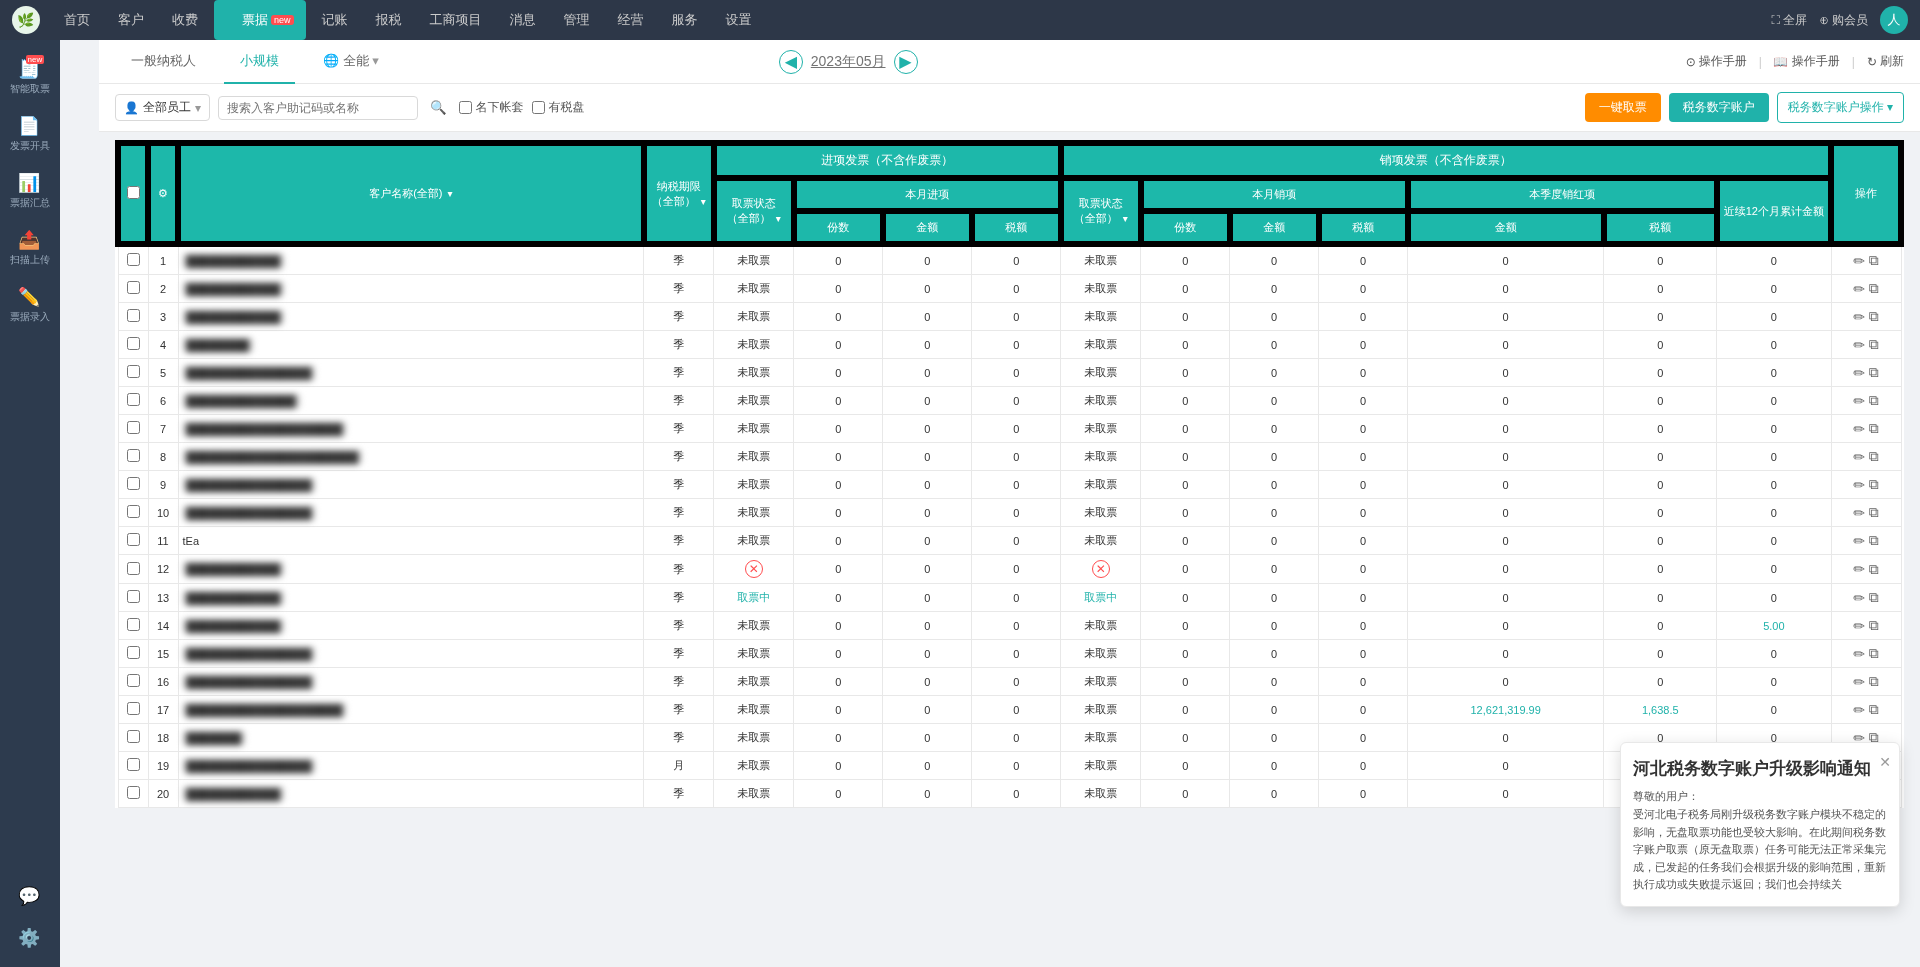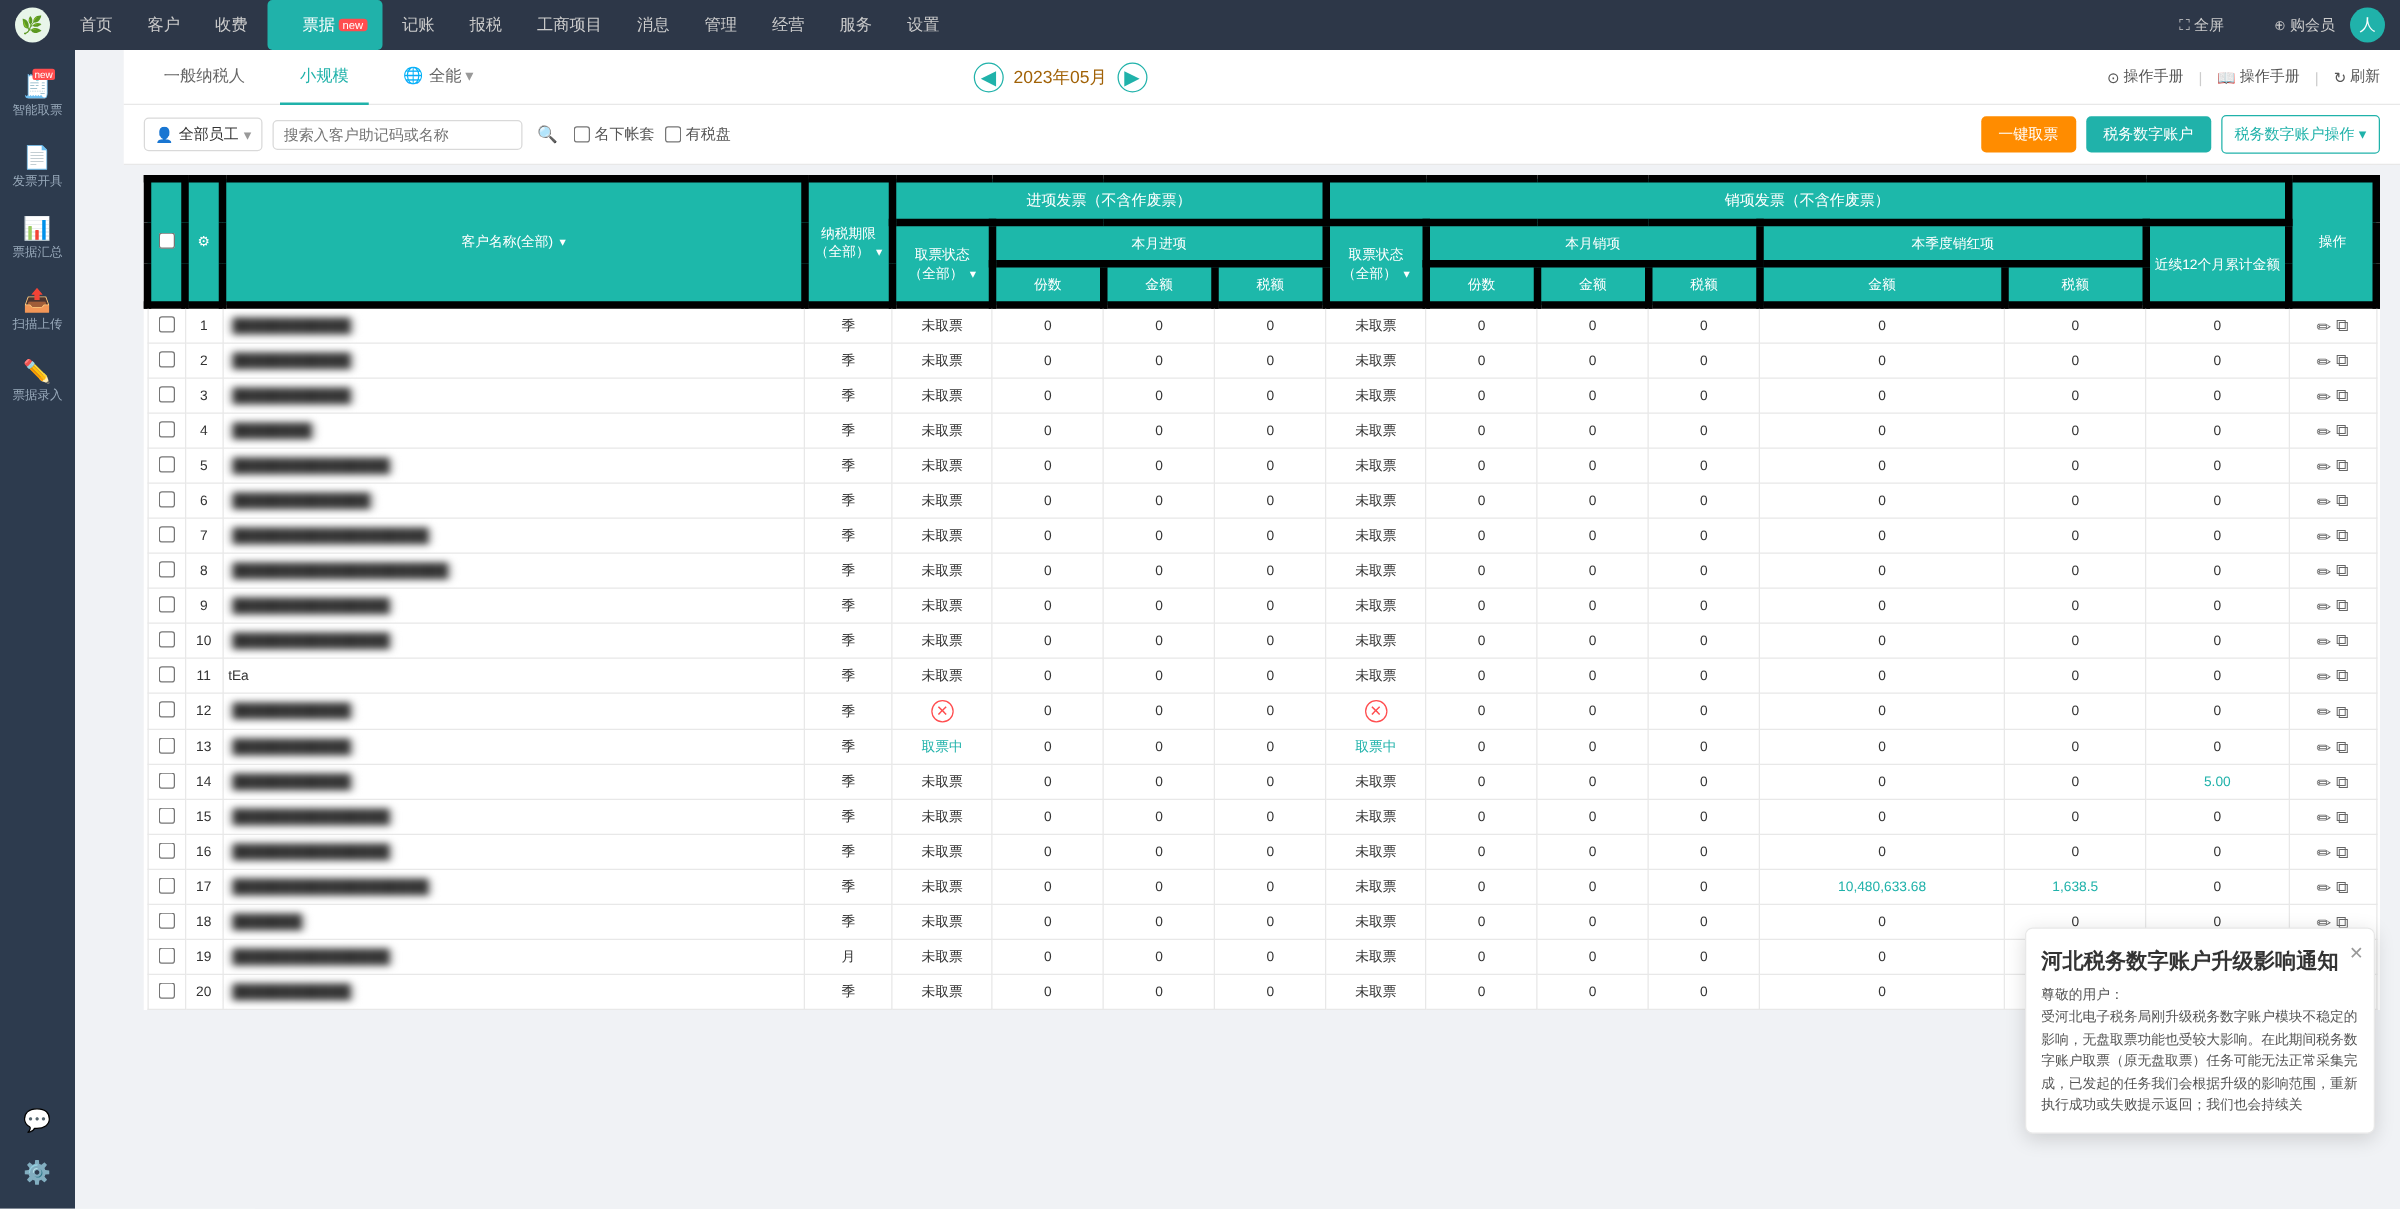--- a/index.html
+++ b/index.html
@@ -5,21 +5,21 @@
     * { box-sizing: border-box; margin: 0; padding: 0; }
     body { font-family: 'Microsoft YaHei', Arial, sans-serif; font-size: 12px; background: #f0f2f5; color: #333; overflow: hidden; width: 1920px; height: 967px; }
 
     
     .top-nav { background: #2d3748; height: 40px; display: flex; align-items: center; padding: 0 12px; gap: 4px; }
     .top-nav .logo { width: 28px; height: 28px; background: #e8f5e9; border-radius: 50%; display: flex; align-items: center; justify-content: center; color: #4caf50; font-size: 14px; margin-right: 8px; }
     .top-nav .nav-item { color: #ccc; padding: 0 12px; height: 40px; display: flex; align-items: center; cursor: pointer; font-size: 13px; white-space: nowrap; }
     .top-nav .nav-item.active { background: #20b2aa; color: #fff; border-radius: 4px; padding-left: 28px; }
     .top-nav .nav-item .badge { background: #ff4d4f; color: #fff; font-size: 9px; padding: 0 3px; border-radius: 3px; margin-left: 3px; }
     .top-nav-right { margin-left: auto; display: flex; align-items: center; gap: 12px; color: #ccc; font-size: 12px; }
-    .top-nav-right .btn-text { cursor: pointer; color: #ccc; display: flex; align-items: center; gap: 3px; margin-left: 28px; }
+    .top-nav-right .btn-text { cursor: pointer; color: #ccc; display: flex; align-items: center; gap: 3px; }
     .top-nav-right .avatar { width: 28px; height: 28px; background: #20b2aa; border-radius: 50%; display: flex; align-items: center; justify-content: center; color: #fff; font-size: 13px; cursor: pointer; }
 
     
     .layout { display: flex; height: 927px; }
     .sidebar { width: 60px; background: #2d3b4e; display: flex; flex-direction: column; align-items: center; padding-top: 10px; gap: 4px; flex-shrink: 0; }
     .sidebar-item { display: flex; flex-direction: column; align-items: center; padding: 8px 4px; cursor: pointer; color: #9ab; font-size: 10px; gap: 3px; width: 100%; border-radius: 4px; }
     .sidebar-item .icon { font-size: 18px; }
     .sidebar-item .label { text-align: center; line-height: 1.2; }
     .sidebar-new-badge { background: #ff4d4f; color: #fff; font-size: 8px; padding: 0 2px; border-radius: 2px; position: absolute; top: -3px; right: -3px; }
     .sidebar-icon-wrap { position: relative; display: inline-block; }
@@ -27,21 +27,21 @@
     
     .main-content { flex: 1; display: flex; flex-direction: column; overflow: hidden; background: #f0f2f5; padding-left: 39px; }
 
     
     .sub-nav { background: #fff; padding: 0 16px; display: flex; align-items: center; border-bottom: 1px solid #e8e8e8; height: 44px; gap: 0; }
     .sub-tab { padding: 0 16px; height: 44px; display: flex; align-items: center; cursor: pointer; color: #666; font-size: 13px; border-bottom: 2px solid transparent; }
     .sub-tab.active { color: #20b2aa; border-bottom-color: #20b2aa; font-weight: 500; }
     .sub-nav-center { margin-left: auto; margin-right: auto; display: flex; align-items: center; gap: 12px; }
     .date-nav { display: flex; align-items: center; gap: 8px; font-size: 13px; }
     .date-nav .arrow { cursor: pointer; color: #20b2aa; font-size: 16px; width: 24px; height: 24px; display: flex; align-items: center; justify-content: center; border: 1px solid #20b2aa; border-radius: 50%; }
-    .date-nav .date-text { font-size: 14px; font-weight: 500; color: #a16207; }
+    .date-nav .date-text { font-size: 14px; font-weight: 500; color: #737373; text-decoration: underline; }
     .sub-nav-right { margin-left: auto; display: flex; align-items: center; gap: 12px; font-size: 12px; color: #666; }
     .sub-nav-right .link { cursor: pointer; color: #555; display: flex; align-items: center; gap: 3px; }
     .sub-nav-right .divider { color: #ccc; }
     .sub-tab-icon { margin-right: 4px; }
 
     
     .toolbar { background: #fff; padding: 8px 16px; display: flex; align-items: center; gap: 8px; border-bottom: 1px solid #e8e8e8; }
     .toolbar .select-box { border: 1px solid #d9d9d9; border-radius: 4px; padding: 4px 8px; font-size: 12px; display: flex; align-items: center; gap: 4px; cursor: pointer; background: #fff; min-width: 90px; }
     .toolbar .search-input { border: 1px solid #d9d9d9; border-radius: 4px; padding: 4px 8px; font-size: 12px; width: 200px; outline: none; }
     .toolbar .search-btn { border: none; background: none; cursor: pointer; color: #999; padding: 4px; }
@@ -653,21 +653,21 @@
     <td class="td-left"><span style="filter:blur(3px);user-select:none;background:#ccc;border-radius:3px;padding:1px 4px;">████████████████████</span></td>
     <td>季</td>
     <td><span>未取票</span></td>
     <td>0</td>
     <td>0</td>
     <td>0</td>
     <td><span>未取票</span></td>
     <td>0</td>
     <td>0</td>
     <td>0</td>
-    <td style="color:#20b2aa;">10,480,633.68</td>
+    <td style="color:#20b2aa;">12,621,319.99</td>
     <td style="color:#20b2aa;">1,638.5</td>
     <td style="">0</td>
     <td>
       <div class="action-icons">
         <span class="action-icon" title="编辑">✏</span>
         <span class="action-icon" title="复制">⧉</span>
       </div>
     </td>
   </tr>
             <tr>

